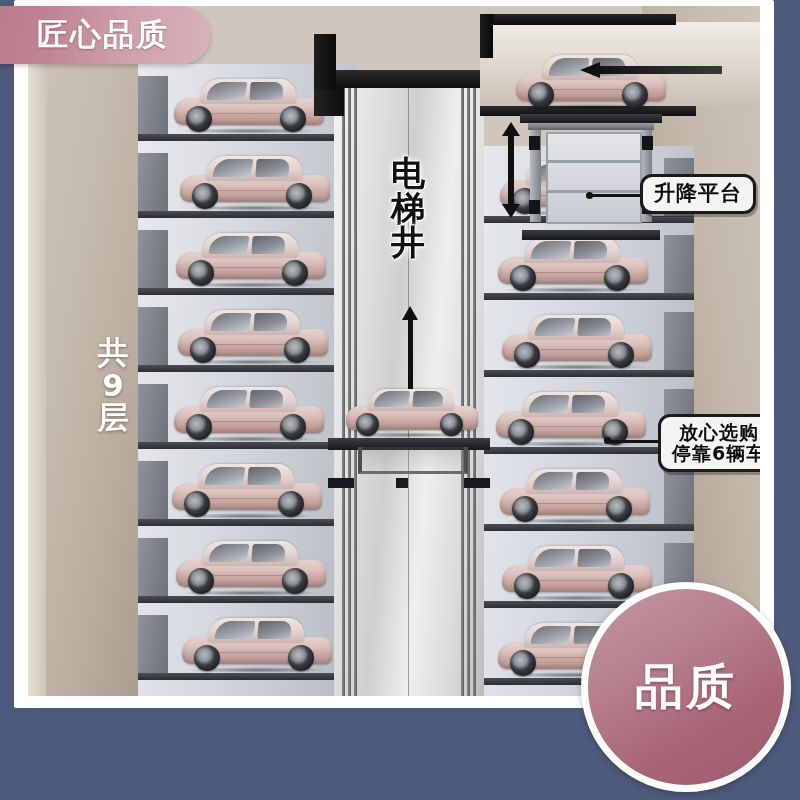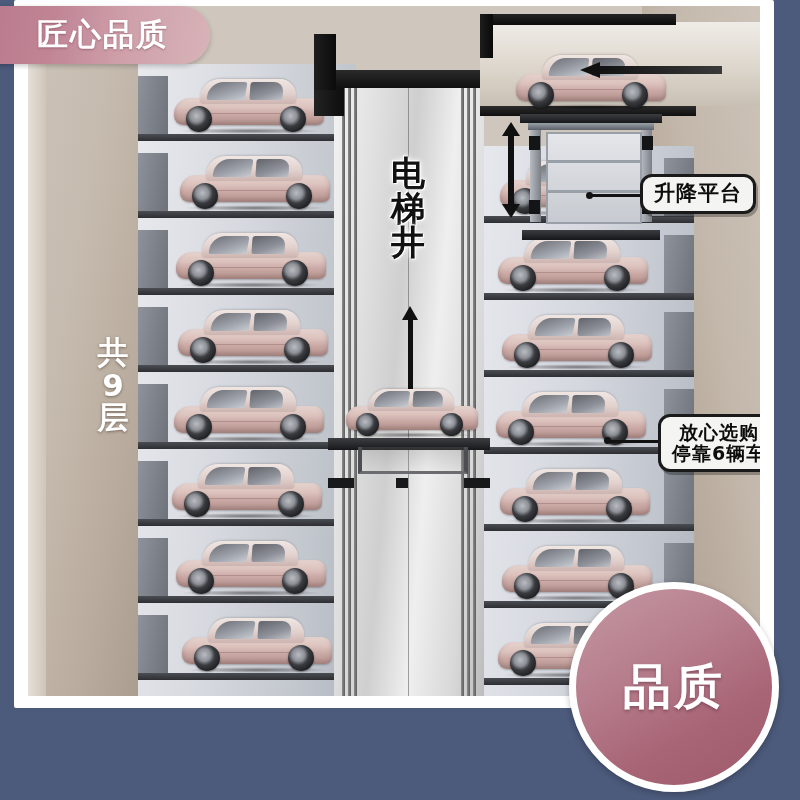--- a/index.html
+++ b/index.html
@@ -316,21 +316,21 @@
   }
   .bottom-text{
     position:absolute;left:52px;bottom:18px;
     color:#fff;font-size:36px;font-weight:bold;letter-spacing:2px;
     text-shadow:0 2px 3px rgba(0,0,0,.25);
   }
   .bottom-text em{font-style:normal;padding-left:34px;}
 
   
   .circle-badge{
-    position:absolute;right:21px;bottom:8px;width:196px;height:196px;border-radius:50%;
+    position:absolute;right:9px;bottom:8px;width:196px;height:196px;border-radius:50%;
     background:linear-gradient(150deg,#c497a3 0%,#b8808f 35%,#a86576 68%,#9e5a6b 100%);
     border:7px solid #fff;
     display:flex;flex-direction:column;align-items:center;justify-content:center;
     box-shadow:0 2px 6px rgba(0,0,0,.25);
   }
   .circle-badge b{
     display:block;color:#fff;font-size:48px;font-weight:bold;letter-spacing:3px;
     line-height:1.04;text-shadow:0 2px 3px rgba(90,45,60,.45);
   }
 </style>

